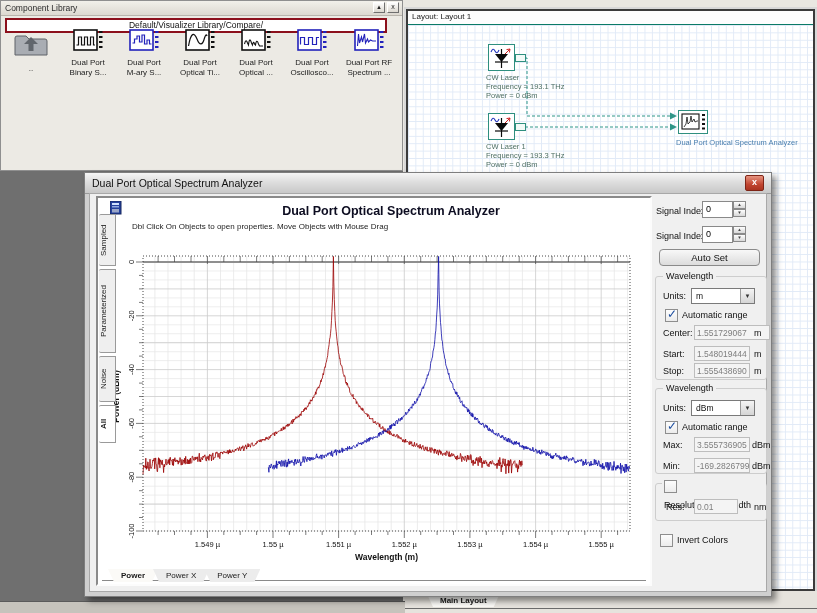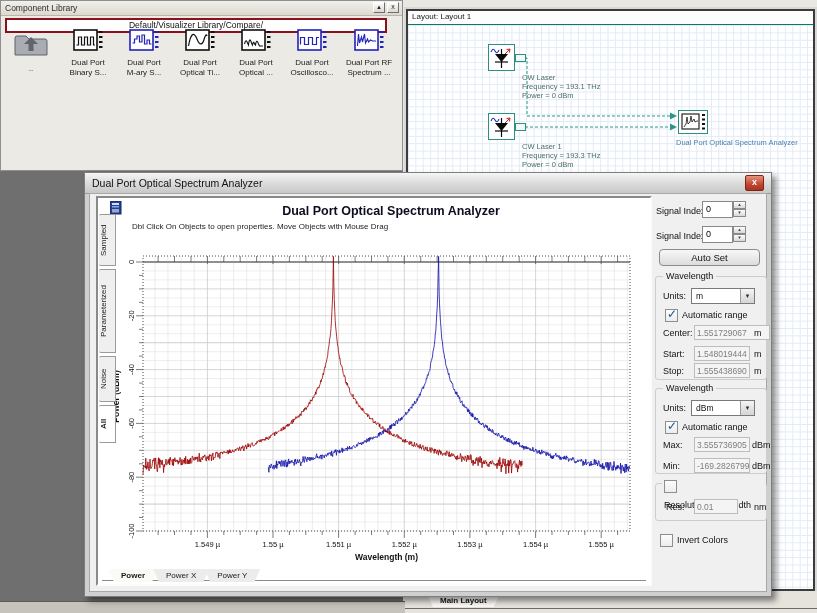--- a/index.html
+++ b/index.html
@@ -27,21 +27,21 @@
 
   
   #layoutwin{left:406px;top:9px;width:409px;height:582px;background:#fff;border:2px solid #3b3b3b;
              box-shadow:0 0 0 2px #d8d8d8;box-sizing:border-box;}
   #layout-titlerow{left:0;top:0;right:0;height:13px;background:#fdfdfd;border-bottom:1px solid #0a7a66;}
   #layout-title{left:4px;top:1px;font-size:8px;color:#1b1b1b;}
   #layout-grid{left:0;top:14px;right:0;bottom:0;background:#fff;
      background-image:linear-gradient(#e1eaf7 1px,transparent 1px),linear-gradient(90deg,#e1eaf7 1px,transparent 1px);
      background-size:7.4px 7.4px;}
   .comp-box{background:#fff;border:1px solid #2e8f7f;box-sizing:border-box;}
-  .comp-label{font-size:7.5px;line-height:9px;color:#4f7064;white-space:nowrap;margin-left:36px;}
+  .comp-label{font-size:7.5px;line-height:9px;color:#4f7064;white-space:nowrap;}
   #osa-label{font-size:7.5px;color:#4a7fae;white-space:nowrap;}
   .port{width:11px;height:8px;background:#f2faf7;border:1px solid #2e8f7f;box-sizing:border-box;}
 
   
   #main-strip{left:405px;top:591px;width:412px;height:22px;background:#e6e3dd;}
   #main-strip-line{left:0;top:17px;width:100%;height:1px;background:#6a6a6a;}
   .sheet-tab{display:inline-block;clip-path:polygon(0 0,100% 0,calc(100% - 6px) 100%,6px 100%);
              background:#ececec;padding:2px 13px 2px;font-size:8px;margin-right:-5px;color:#1a1a1a;}
   .sheet-tab.sel{background:#fbfaf7;font-weight:bold;}
   #main-layout-tab{left:22px;top:3px;}

